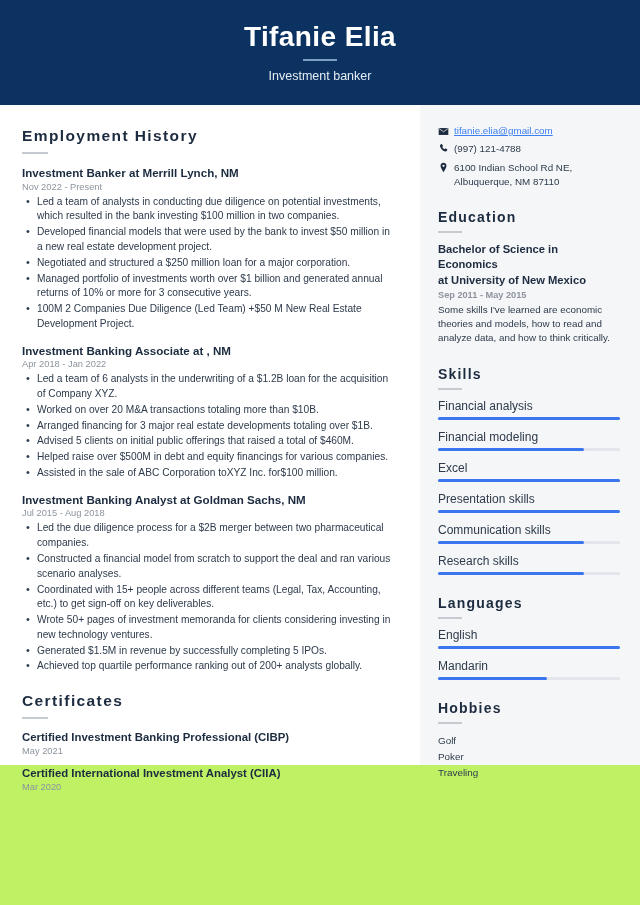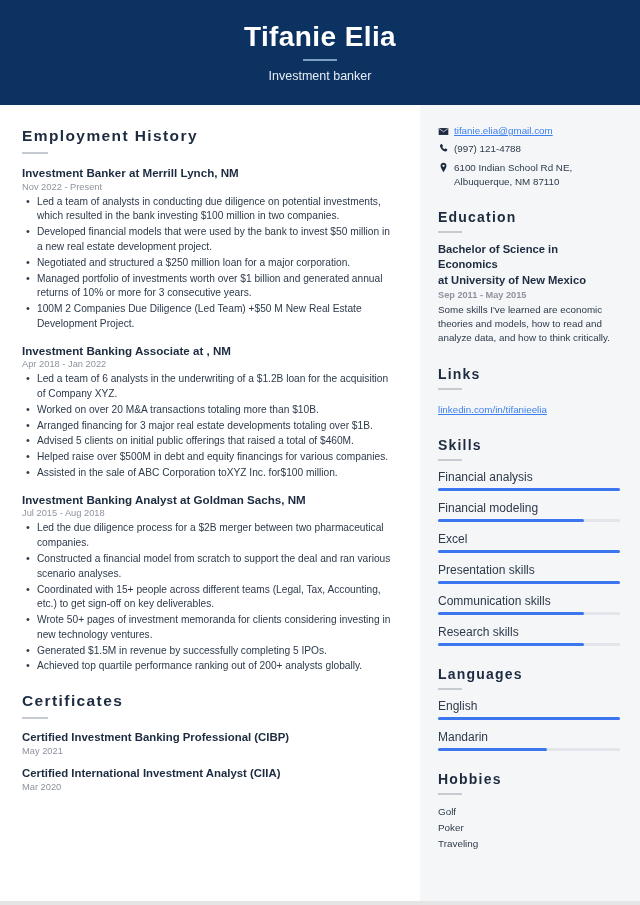--- a/index.html
+++ b/index.html
@@ -1,37 +1,37 @@
 <!DOCTYPE html>
 <html><head>
 <meta charset="utf-8">
 <style>
   * { box-sizing: border-box; margin: 0; padding: 0; }
   html, body {
     width: 640px; height: 905px;
     font-family: "Liberation Sans", sans-serif;
     background: #ffffff;
   }
-  .page { width: 640px; height: 905px; position: relative; overflow: hidden; background:#e5e5e5; }
+  .page { width: 640px; height: 905px; position: relative; overflow: hidden; background:#bef264; }
 
   
   .header {
     height: 105px; background: #0b3260;
     display: flex; flex-direction: column;
     align-items: center; justify-content: center;
   }
   .name {
     color: #ffffff; font-size: 28px; font-weight: 700;
     letter-spacing: 0.4px; line-height: 1.1;
   }
   .name-rule { width: 34px; height: 2px; background: #7e9ec4; margin: 7px 0 8px; }
   .job-title { color: #e6edf5; font-size: 12.5px; font-weight: 400; }
 
   
-  .body { display: flex; height: 796px; align-items: stretch; }
+  .body { display: flex; height: 660px; align-items: stretch; }
   .main { width: 420px; padding: 22px 24px 0 22px; background: #ffffff; }
   .side { width: 220px; padding: 20px 20px 0 18px; background: #f5f6f7; }
 
   
   .sec-title {
     font-size: 15.5px; font-weight: 700; color: #1c2b3f;
     letter-spacing: 1.4px;
   }
   .side .sec-title { font-size: 14px; letter-spacing: 1.2px; }
   .sec-rule { width: 26px; height: 2px; background: #c6cbd2; margin: 7px 0 11px; }
@@ -193,25 +193,20 @@
         <div class="sec-title">Education</div>
         <div class="sec-rule"></div>
         <div class="edu-title">
           <span>Bachelor of Science in Economics</span><br>
           <span>at University of New Mexico</span>
         </div>
         <div class="edu-date">Sep 2011 - May 2015</div>
         <div class="edu-desc">Some skills I've learned are economic theories and models, how to read and analyze data, and how to think critically.</div>
       </div>
 
-      <div class="side-block">
-        <div class="sec-title">Links</div>
-        <div class="sec-rule"></div>
-        <div id="links-container"><a class="link" href="#">linkedin.com/in/tifanieelia</a></div>
-      </div>
 
       <div class="side-block">
         <div class="sec-title">Skills</div>
         <div class="sec-rule"></div>
         <div id="skills-container">
             <div class="rate">
               <div class="rate-label">Financial analysis</div>
               <div class="track">
                 <div class="fill" style="width: 100%; background: rgb(59, 118, 239);"></div>
               </div>

